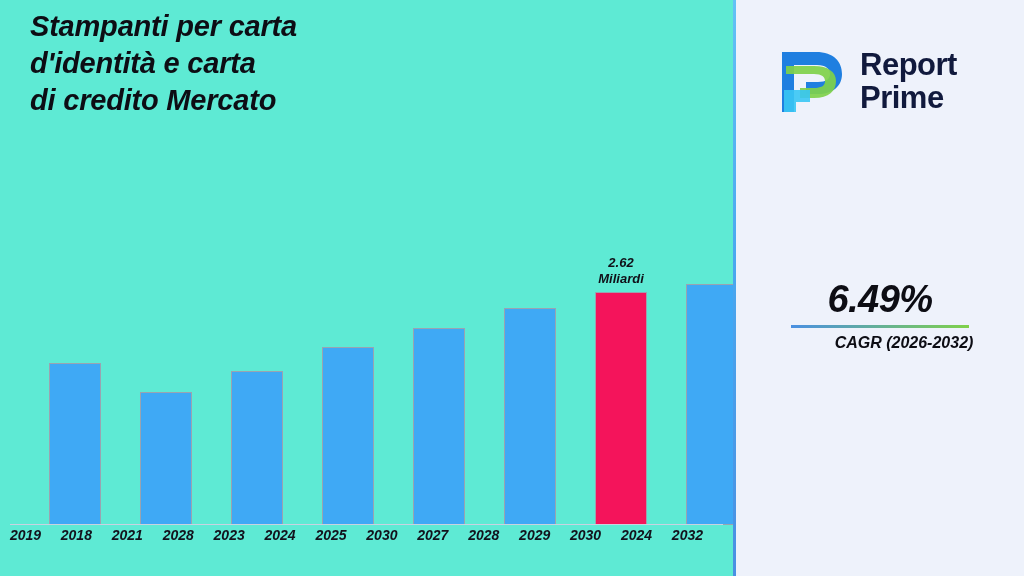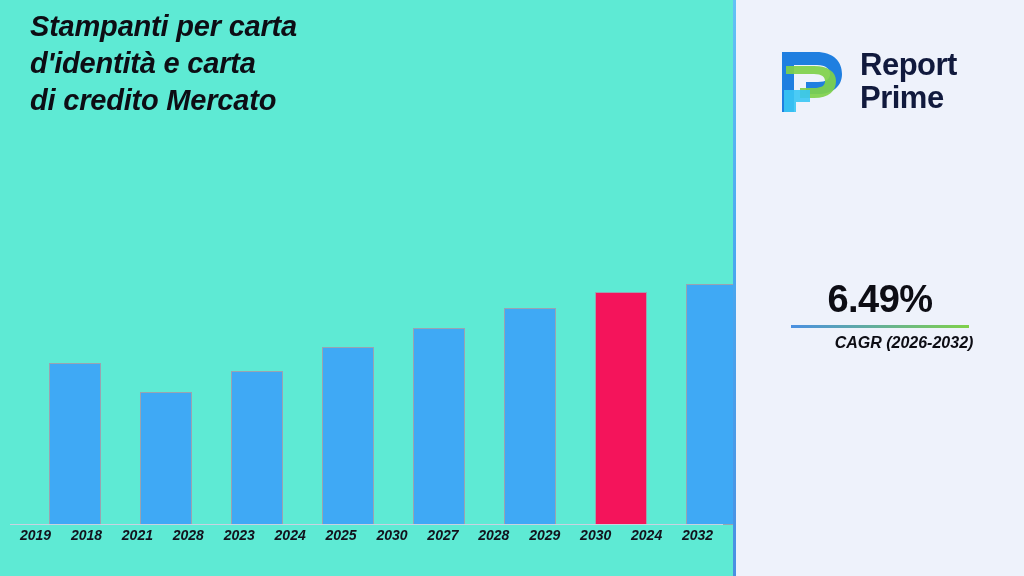--- a/index.html
+++ b/index.html
@@ -45,23 +45,22 @@
     width:110px;text-align:center;
     font-style:italic;font-weight:bold;font-size:13px;line-height:1.18;
     color:#101018;white-space:pre-line;
   }
   #axis-line{
     position:absolute;left:10px;bottom:0;width:713px;height:1px;background:#c9d2e0;
   }
 
   
   #xaxis{
-    position:absolute;left:10px;top:527px;width:713px;height:30px;
+    position:absolute;left:0;top:527px;width:713px;height:30px;
     display:flex;
-    justify-content:flex-end;
   }
   .xtick{
     flex:1 1 0;text-align:center;
     font-style:italic;font-weight:bold;font-size:14px;color:#12121c;
   }
 
   
   #divider{
     position:absolute;left:733px;top:0;width:3px;height:576px;
     background:linear-gradient(to bottom,#63c2f5 0%, #4aa8ef 45%, #4a90e2 100%);
@@ -80,21 +79,21 @@
   #logo-text{
     position:absolute;left:84px;top:6px;
     font-weight:bold;font-size:31px;line-height:1.07;color:#111a3d;
     white-space:pre-line;letter-spacing:-0.5px;
   }
 
   #cagr-block{
     position:absolute;left:0px;top:250px;width:288px;text-align:center;
   }
   #cagr-value{
-    font-weight:bold;font-size:38px;color:#0d0d14;
+    font-style:italic;font-weight:bold;font-size:38px;color:#0d0d14;
     letter-spacing:-0.5px;
   }
   #cagr-rule{
     margin:4px auto 6px auto;width:178px;height:3px;
     background:linear-gradient(to right,#4a90e2,#7fd14a);
   }
   #cagr-caption{
     font-style:italic;font-weight:bold;font-size:16px;color:#0d0d14;padding-left:48px;
   }
 </style>
@@ -123,20 +122,22 @@
           <div class="bar-slot">
             <div class="bar" style="height: 178px; background: rgb(63, 169, 245);"></div>
           </div>
           <div class="bar-slot">
             <div class="bar" style="height: 197px; background: rgb(63, 169, 245);"></div>
           </div>
           <div class="bar-slot">
             <div class="bar" style="height: 217px; background: rgb(63, 169, 245);"></div>
           </div>
           <div class="bar-slot">
+            <div class="bar-label" style="bottom: 239px;">2.62
+Miliardi</div>
             <div class="bar" style="height: 233px; background: rgb(244, 20, 91);"></div>
           </div>
           <div class="bar-slot">
             <div class="bar" style="height: 241px; background: rgb(63, 169, 245);"></div>
           </div>
           <div class="bar-slot">
             <div class="bar" style="height: 254px; background: rgb(63, 169, 245);"></div>
           </div>
           <div class="bar-slot">
             <div class="bar" style="height: 267px; background: rgb(63, 169, 245);"></div>

